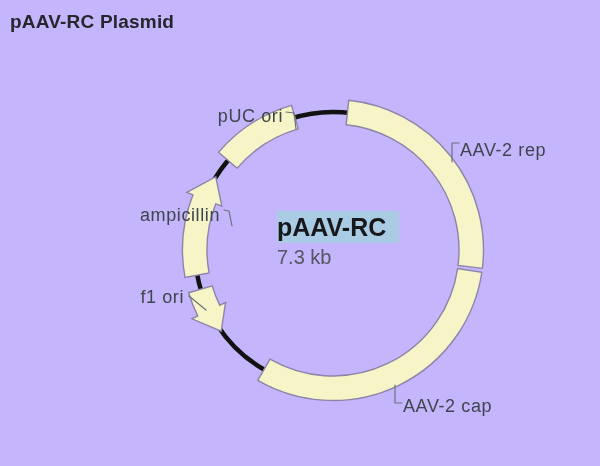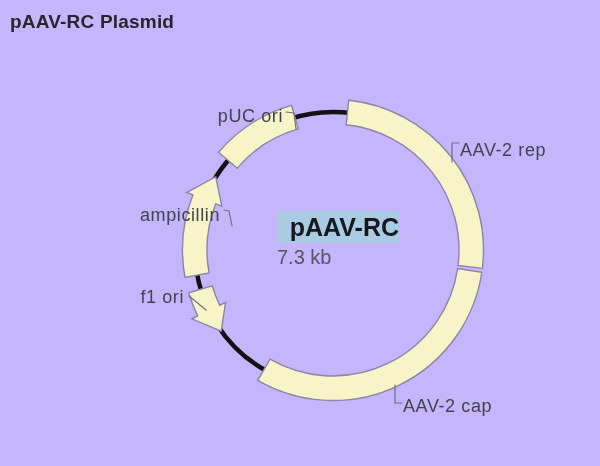--- a/index.html
+++ b/index.html
@@ -11,21 +11,21 @@
     font-family:"Liberation Sans", sans-serif;
   }
   .page-title{
     position:absolute;left:10px;top:11px;
     font-size:19px;font-weight:bold;color:#26262b;
     letter-spacing:0.2px;
   }
   .map-svg{position:absolute;left:0;top:0;}
   .center-name{
     position:absolute;left:277px;top:211px;width:122px;height:32px;
-    display:flex;align-items:center;justify-content:flex-end;
+    display:flex;align-items:center;justify-content:flex-start;
     background:#a9cbe3;
     font-size:25px;font-weight:bold;color:#17181c;
   }
   .center-size{
     position:absolute;left:277px;top:246px;width:122px;
     font-size:20px;color:#55565e;
   }
   .map-label{
     font-family:"Liberation Sans", sans-serif;
     font-size:18px;

